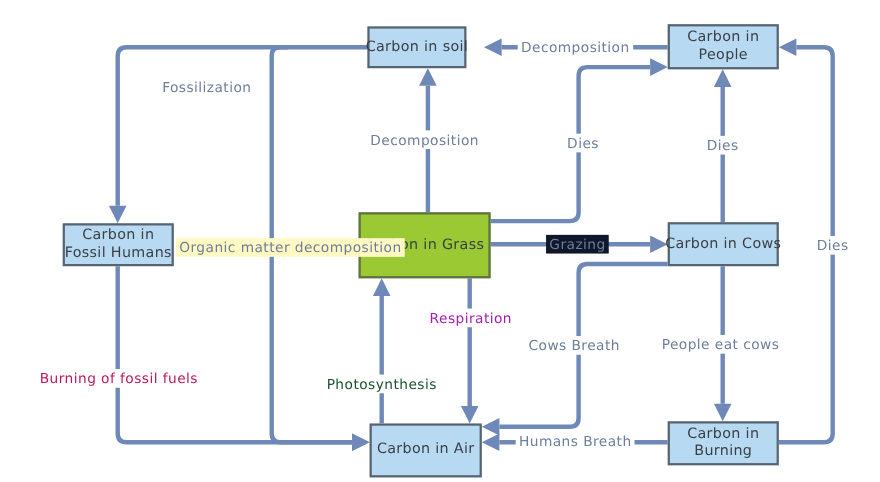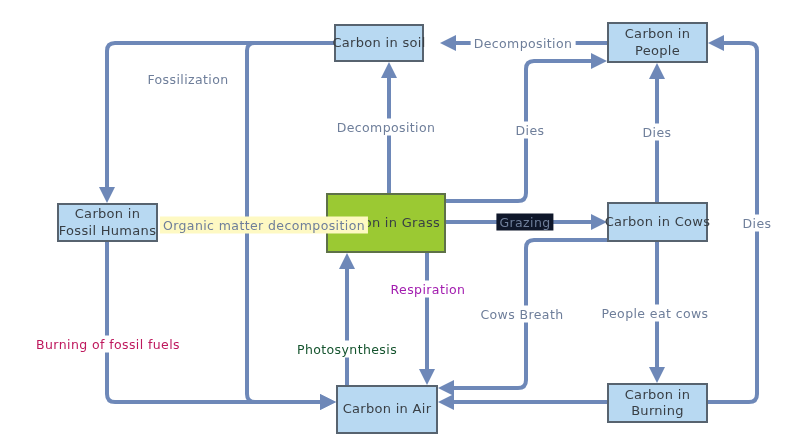--- a/index.html
+++ b/index.html
@@ -121,13 +121,14 @@
     <div class="edge-label" style="left: 530px; top: 130px; color: rgb(110, 126, 154); background: rgb(255, 255, 255);">Dies</div>
     <div class="edge-label" style="left: 657px; top: 132px; color: rgb(110, 126, 154); background: rgb(255, 255, 255);">Dies</div>
     <div class="edge-label" style="left: 757px; top: 223px; color: rgb(110, 126, 154); background: rgb(255, 255, 255);">Dies</div>
     <div class="edge-label" style="left: 264px; top: 225px; color: rgb(110, 126, 154); background: #fef9c3;">Organic matter decomposition</div>
     <div class="edge-label" style="left: 525px; top: 222px; color: rgb(110, 126, 154); background: #0f172a;">Grazing</div>
     <div class="edge-label" style="left: 108px; top: 324px; color: #be185d; background: rgb(255, 255, 255); margin-top: 20px;">Burning of fossil fuels</div>
     <div class="edge-label" style="left: 347px; top: 349px; color: #14532d; background: rgb(255, 255, 255);">Photosynthesis</div>
     <div class="edge-label" style="left: 428px; top: 289px; color: #a21caf; background: rgb(255, 255, 255);">Respiration</div>
     <div class="edge-label" style="left: 522px; top: 314px; color: rgb(110, 126, 154); background: rgb(255, 255, 255);">Cows Breath</div>
     <div class="edge-label" style="left: 655px; top: 313px; color: rgb(110, 126, 154); background: rgb(255, 255, 255);">People eat cows</div>
+    <div class="edge-label" style="left: 523px; top: 401px; color: rgb(110, 126, 154); background: rgb(255, 255, 255);">Humans Breath</div>
   </div>
 
 </body></html>

